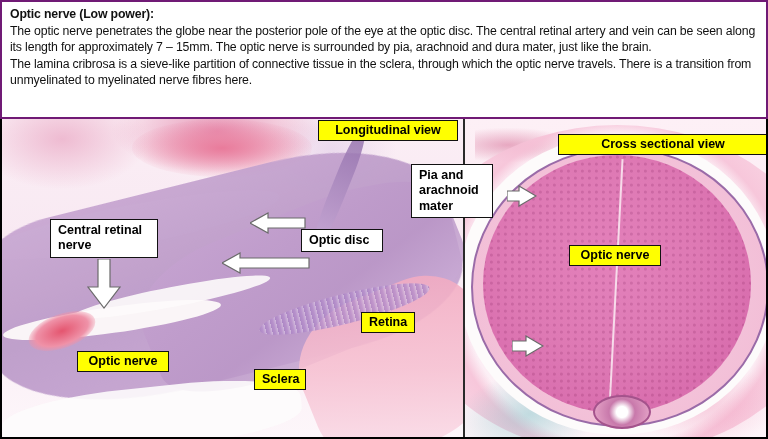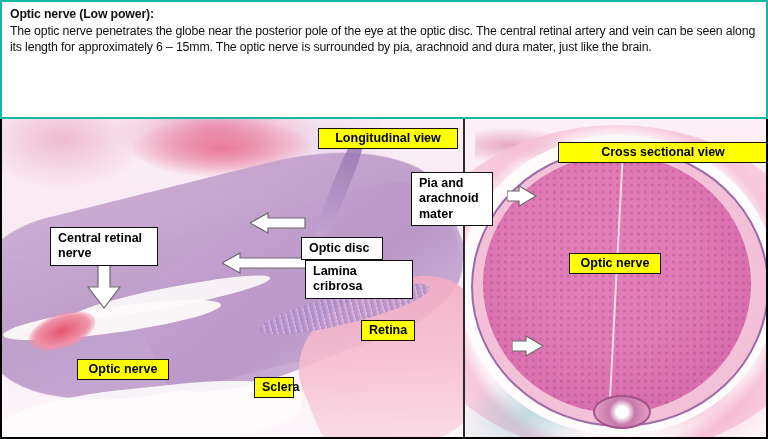--- a/index.html
+++ b/index.html
@@ -3,21 +3,21 @@
 <meta charset="utf-8">
 <style>
   html,body{margin:0;padding:0;background:#ffffff;}
   body{width:768px;height:439px;overflow:hidden;
        font-family:"Liberation Sans","DejaVu Sans",sans-serif;}
 
   #page{position:relative;width:768px;height:439px;box-sizing:border-box;}
 
   
   .caption-panel{position:absolute;left:0;top:0;width:768px;height:119px;
-      box-sizing:border-box;border:2px solid #14b8a6;background:#fff;
+      box-sizing:border-box;border:2px solid #701a75;background:#fff;
       padding:4px 8px 0 8px;}
   .caption-title{font-size:12.3px;font-weight:bold;color:#111;line-height:16.6px;
       letter-spacing:-0.15px;}
   .caption-body{font-size:12.3px;color:#111;line-height:16.6px;letter-spacing:-0.15px;}
 
   
   .figure{position:absolute;left:0;top:119px;width:768px;height:320px;
       box-sizing:border-box;border:2px solid #000;border-top:0;background:#fff;
       overflow:hidden;}
 
@@ -95,37 +95,38 @@
   .cs-teal{position:absolute;left:-10px;top:250px;width:150px;height:90px;
       background:radial-gradient(ellipse at center,rgba(120,190,195,.45),rgba(255,255,255,0) 70%);
       transform:rotate(-12deg);}
   .cs-topfleck{position:absolute;left:10px;top:6px;width:110px;height:40px;
       background:radial-gradient(ellipse at 30% 50%,rgba(214,110,150,.55),rgba(255,255,255,0) 62%);}
   .cs-dura{position:absolute;left:170px;top:240px;width:140px;height:90px;
       background:radial-gradient(ellipse at center,rgba(240,150,185,.4),rgba(255,255,255,0) 70%);}
 
   
   .lbl{position:absolute;z-index:40;box-sizing:border-box;
-      font-weight:bold;color:#000;line-height:1.22;margin-top:8px;}
+      font-weight:bold;color:#000;line-height:1.22;}
   .lbl-yellow{background:#ffff00;border:1px solid #111;padding:2px 7px;font-size:12.5px;}
   .lbl-white{background:#ffffff;border:1px solid #111;padding:3px 7px;font-size:12.5px;}
 
   .arrow{position:absolute;z-index:39;}
   .arrow svg{display:block;}
 
   
 </style>
 </head>
 <body>
 
 <div id="page">
 
   <div class="caption-panel">
     <div class="caption-title">Optic nerve (Low power):</div>
-    <div class="caption-body">The optic nerve penetrates the globe near the posterior pole of the eye at the optic disc. The central retinal artery and vein can be seen along its length for approximately 6 – 15mm. The optic nerve is surrounded by pia, arachnoid and dura mater, just like the brain.</div>
+    <div class="caption-body">The optic nerve penetrates the globe near the posterior pole of the eye at the optic disc. The central retinal artery and vein can be seen along its length for approximately 7 – 15mm. The optic nerve is surrounded by pia, arachnoid and dura mater, just like the brain.</div>
+    <div class="caption-body">The lamina cribrosa is a sieve-like partition of connective tissue in the sclera, through which the optic nerve travels. There is a transition from unmyelinated to myelinated nerve fibres here.</div>
   </div>
 
   <div class="figure">
 
     <div class="pane pane-left">
       <div class="slide lg-bg">
         <div class="lg-white1"></div>
         <div class="lg-red2"></div>
         <div class="lg-nerve"></div>
         <div class="lg-nerve2"></div>
@@ -189,27 +190,26 @@
     </div>
 
     <div class="lbl lbl-yellow" style="left:316px;top:1px;width:140px;text-align:center;">Longitudinal view</div>
 
     <div class="lbl lbl-yellow" style="left:556px;top:15px;width:210px;text-align:center;">Cross sectional view</div>
 
     <div class="lbl lbl-white" style="left:48px;top:100px;width:108px;">Central retinal nerve</div>
 
     <div class="lbl lbl-white" style="left:299px;top:110px;width:82px;">Optic disc</div>
 
-    <div class="lbl lbl-white" style="left:303px;top:133px;width:108px;">Lamina cribrosa</div>
 
     <div class="lbl lbl-white" style="left:409px;top:45px;width:82px;">Pia and arachnoid mater</div>
 
     <div class="lbl lbl-yellow" style="left:359px;top:193px;width:54px;text-align:right;">Retina</div>
 
 
     <div class="lbl lbl-yellow" style="left:75px;top:232px;width:92px;text-align:center;">Optic nerve</div>
 
-    <div class="lbl lbl-yellow" style="left:252px;top:250px;width:40px;text-align:center;">Sclera</div>
+    <div class="lbl lbl-yellow" style="left:252px;top:250px;width:52px;text-align:center;">Sclera</div>
 
     <div class="lbl lbl-yellow" style="left:567px;top:126px;width:92px;text-align:center;">Optic nerve</div>
 
   </div>
 </div>
 
 </body></html>

